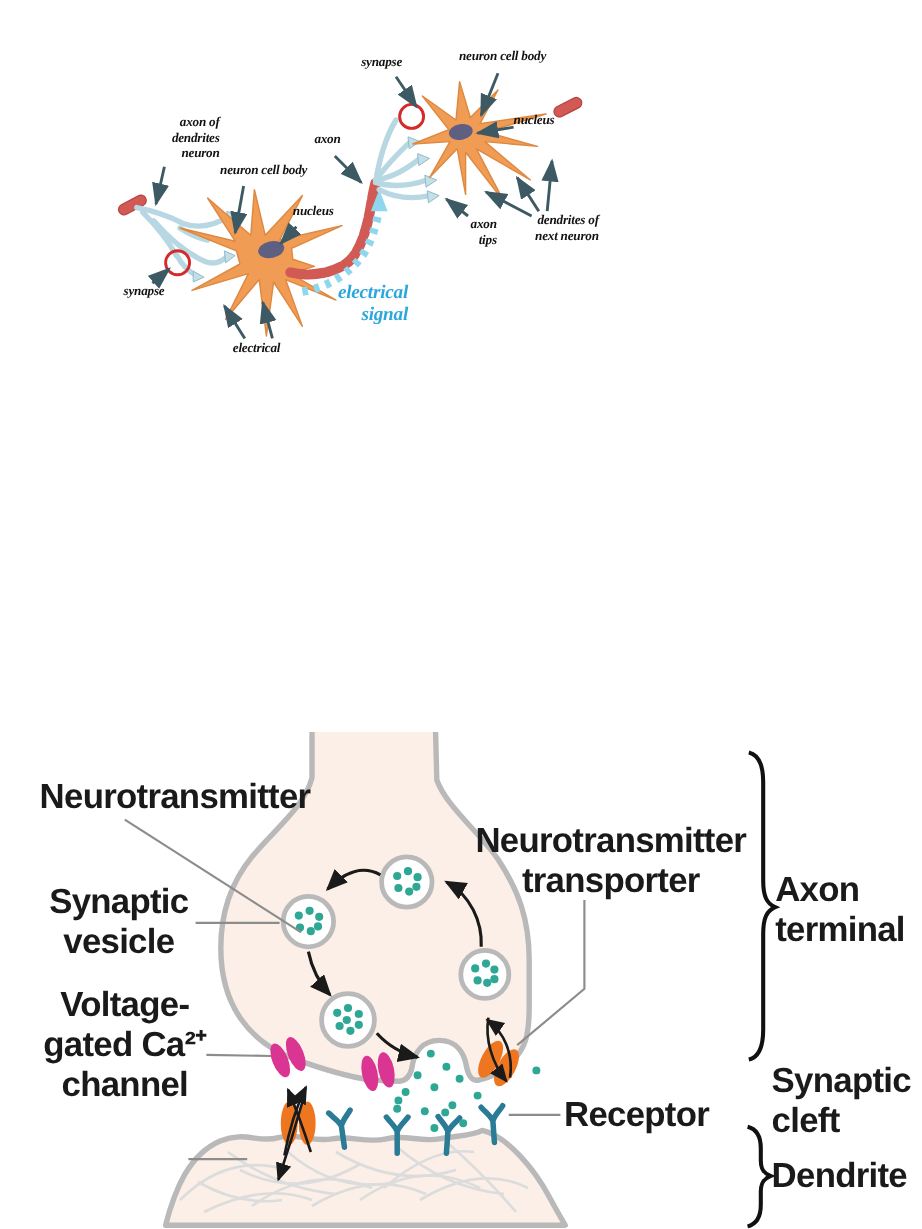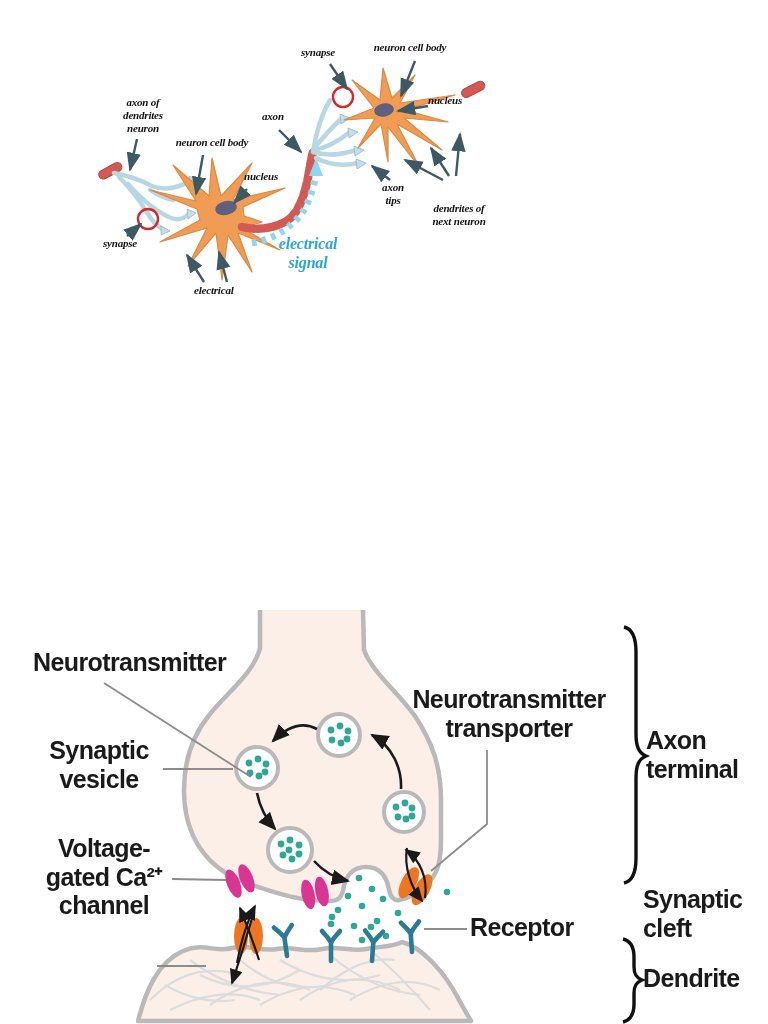--- a/index.html
+++ b/index.html
@@ -1,25 +1,25 @@
 <!DOCTYPE html>
 <html><head>
 <meta charset="utf-8">
 <style>
   html,body{margin:0;padding:0;background:#ffffff;}
   #page{position:relative;width:768px;height:1024px;background:#ffffff;overflow:hidden;
         font-family:"Liberation Sans",sans-serif;}
   svg{position:absolute;left:0;top:0;}
   .toplabel{position:absolute;font-family:"Liberation Serif",serif;font-style:italic;font-weight:bold;
-            font-size:11px;line-height:1.18;color:#121212;white-space:pre-line;text-align:center;
+            font-size:11px;line-height:1.18;color:#121212;white-space:pre-line;text-align:right;
             letter-spacing:-0.2px;}
   .toplabel.la{text-align:left;}
   .signal{color:#2BA7DB;font-size:16px;}
   .botlabel{position:absolute;font-family:"Liberation Sans",sans-serif;font-weight:bold;
-            font-size:25px;line-height:1.14;color:#1a1a1a;white-space:pre-line;letter-spacing:-0.6px;}
+            font-size:29px;line-height:1.14;color:#1a1a1a;white-space:pre-line;letter-spacing:-0.6px;}
   .ctr{text-align:center;}
 </style>
 </head>
 <body>
 
 <div id="page">
 
   <svg width="768" height="340" viewBox="0 0 768 340">
     <defs>
       <marker id="ahs" markerWidth="10" markerHeight="8" refX="7.2" refY="3" orient="auto" markerUnits="strokeWidth">
@@ -111,21 +111,21 @@
   <div class="toplabel la" style="left:103px;top:237px;width:46px;">synapse</div>
   <div class="toplabel la" style="left:194px;top:284px;width:52px;">electrical</div>
   <div class="toplabel la" style="left:262px;top:110px;width:34px;">axon</div>
   <div class="toplabel signal" style="left:276px;top:235px;width:64px;">electrical
 signal</div>
   <div class="toplabel la" style="left:301px;top:46px;width:46px;">synapse</div>
   <div class="toplabel" style="left:365px;top:41px;width:90px;">neuron cell body</div>
   <div class="toplabel la" style="left:428px;top:94px;width:46px;">nucleus</div>
   <div class="toplabel" style="left:372px;top:181px;width:42px;">axon
 tips</div>
-  <div class="toplabel" style="left:419px;top:178px;width:80px;margin-top:24px;">dendrites of
+  <div class="toplabel" style="left:419px;top:178px;width:80px;">dendrites of
 next neuron</div>
 
   <svg width="768" height="414" viewBox="0 610 768 414" style="top:610px;">
     <defs>
       <marker id="ahb" markerWidth="9" markerHeight="8" refX="6.2" refY="3" orient="auto" markerUnits="strokeWidth">
         <path d="M0,0 L7,3 L0,6 Z" fill="#1a1a1a"></path>
       </marker>
     </defs>
 
     <path d="M260,610 L260,648 C254,672 230,690 210,714 C192,736 184,760 184,790
@@ -288,21 +288,21 @@
 
     <path d="M624,627 C633,629 636,638 636,652 L636,734 C636,747 639,753 646,756
          C639,759 636,765 636,778 L636,858 C636,872 633,881 624,883" fill="none" stroke="#111111" stroke-width="3.4"></path>
     <path d="M623,939 C631,941 634,948 634,957 L634,967 C634,975 637,978 642,980
          C637,982 634,985 634,993 L634,1004 C634,1014 631,1020 623,1022" fill="none" stroke="#111111" stroke-width="3.4"></path>
   </svg>
 
   <div class="botlabel" style="left:33px;top:648px;">Neurotransmitter</div>
   <div class="botlabel ctr" style="left:40px;top:736px;width:118px;">Synaptic
 vesicle</div>
-  <div class="botlabel ctr" style="left:28px;top:822px;width:152px;margin-top:12px;">Voltage-
+  <div class="botlabel ctr" style="left:28px;top:822px;width:152px;">Voltage-
 gated Ca²⁺
 channel</div>
   <div class="botlabel ctr" style="left:393px;top:685px;width:232px;">Neurotransmitter
 transporter</div>
   <div class="botlabel" style="left:470px;top:913px;">Receptor</div>
   <div class="botlabel" style="left:646px;top:726px;">Axon
 terminal</div>
   <div class="botlabel" style="left:643px;top:885px;">Synaptic
 cleft</div>
   <div class="botlabel" style="left:643px;top:964px;">Dendrite</div>

